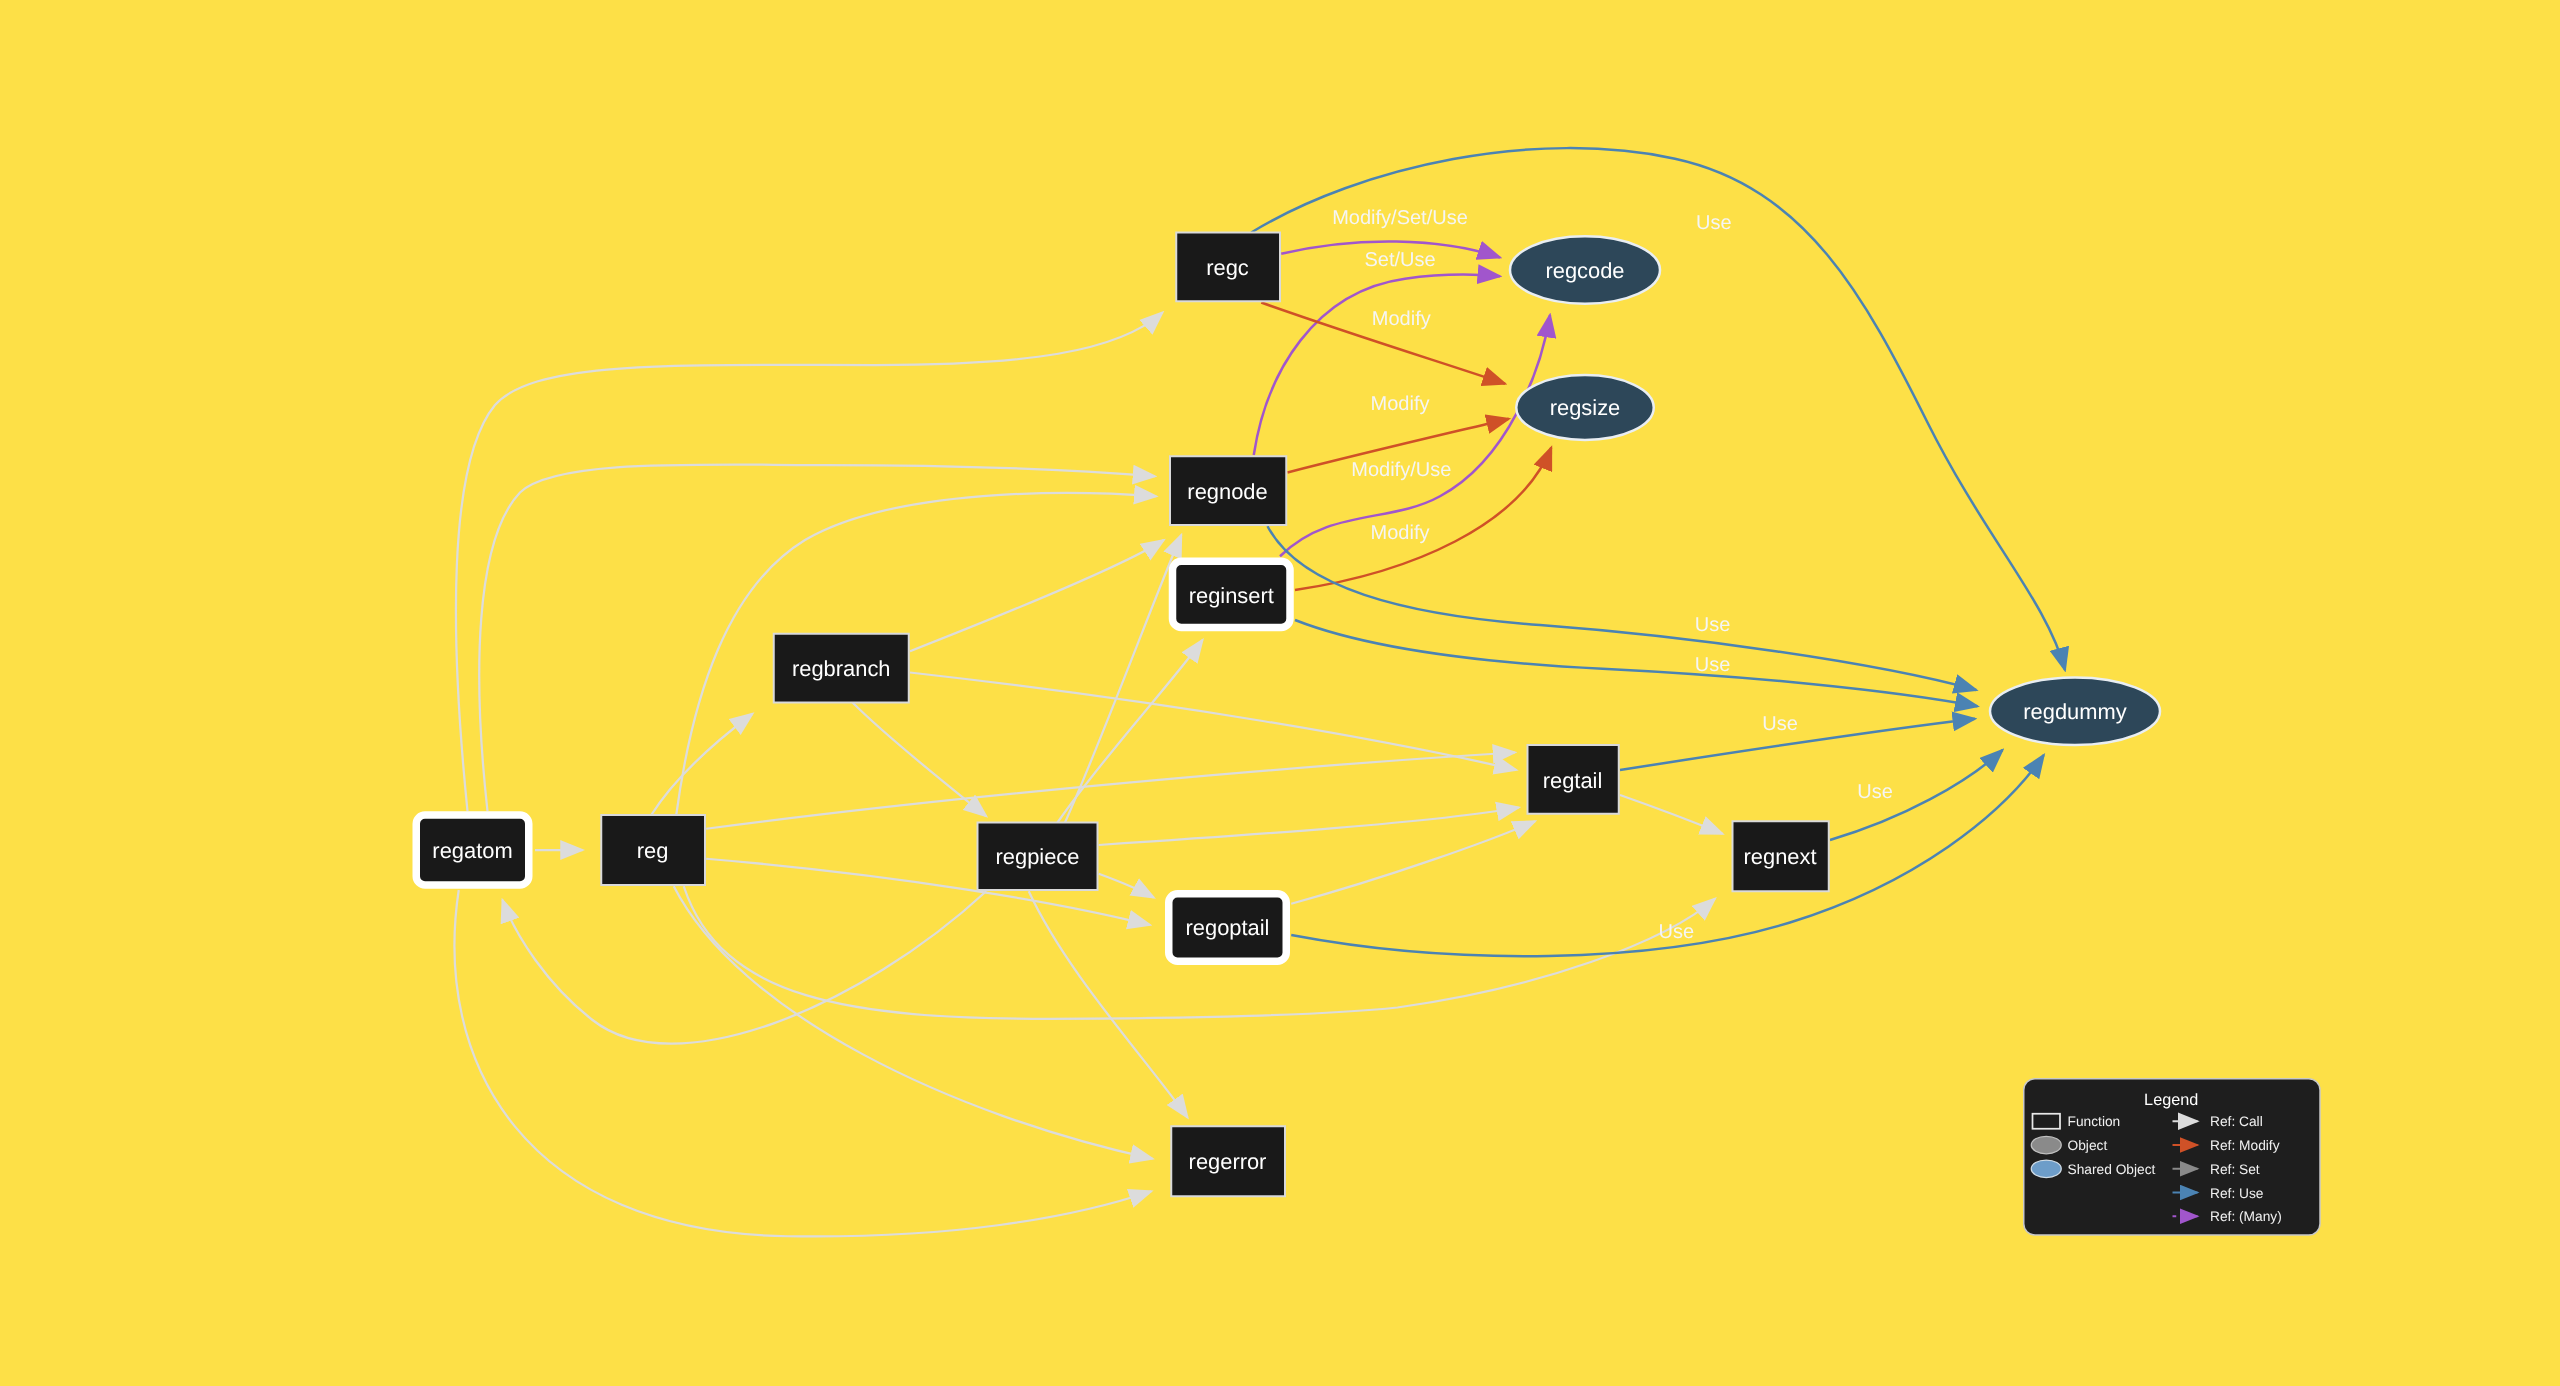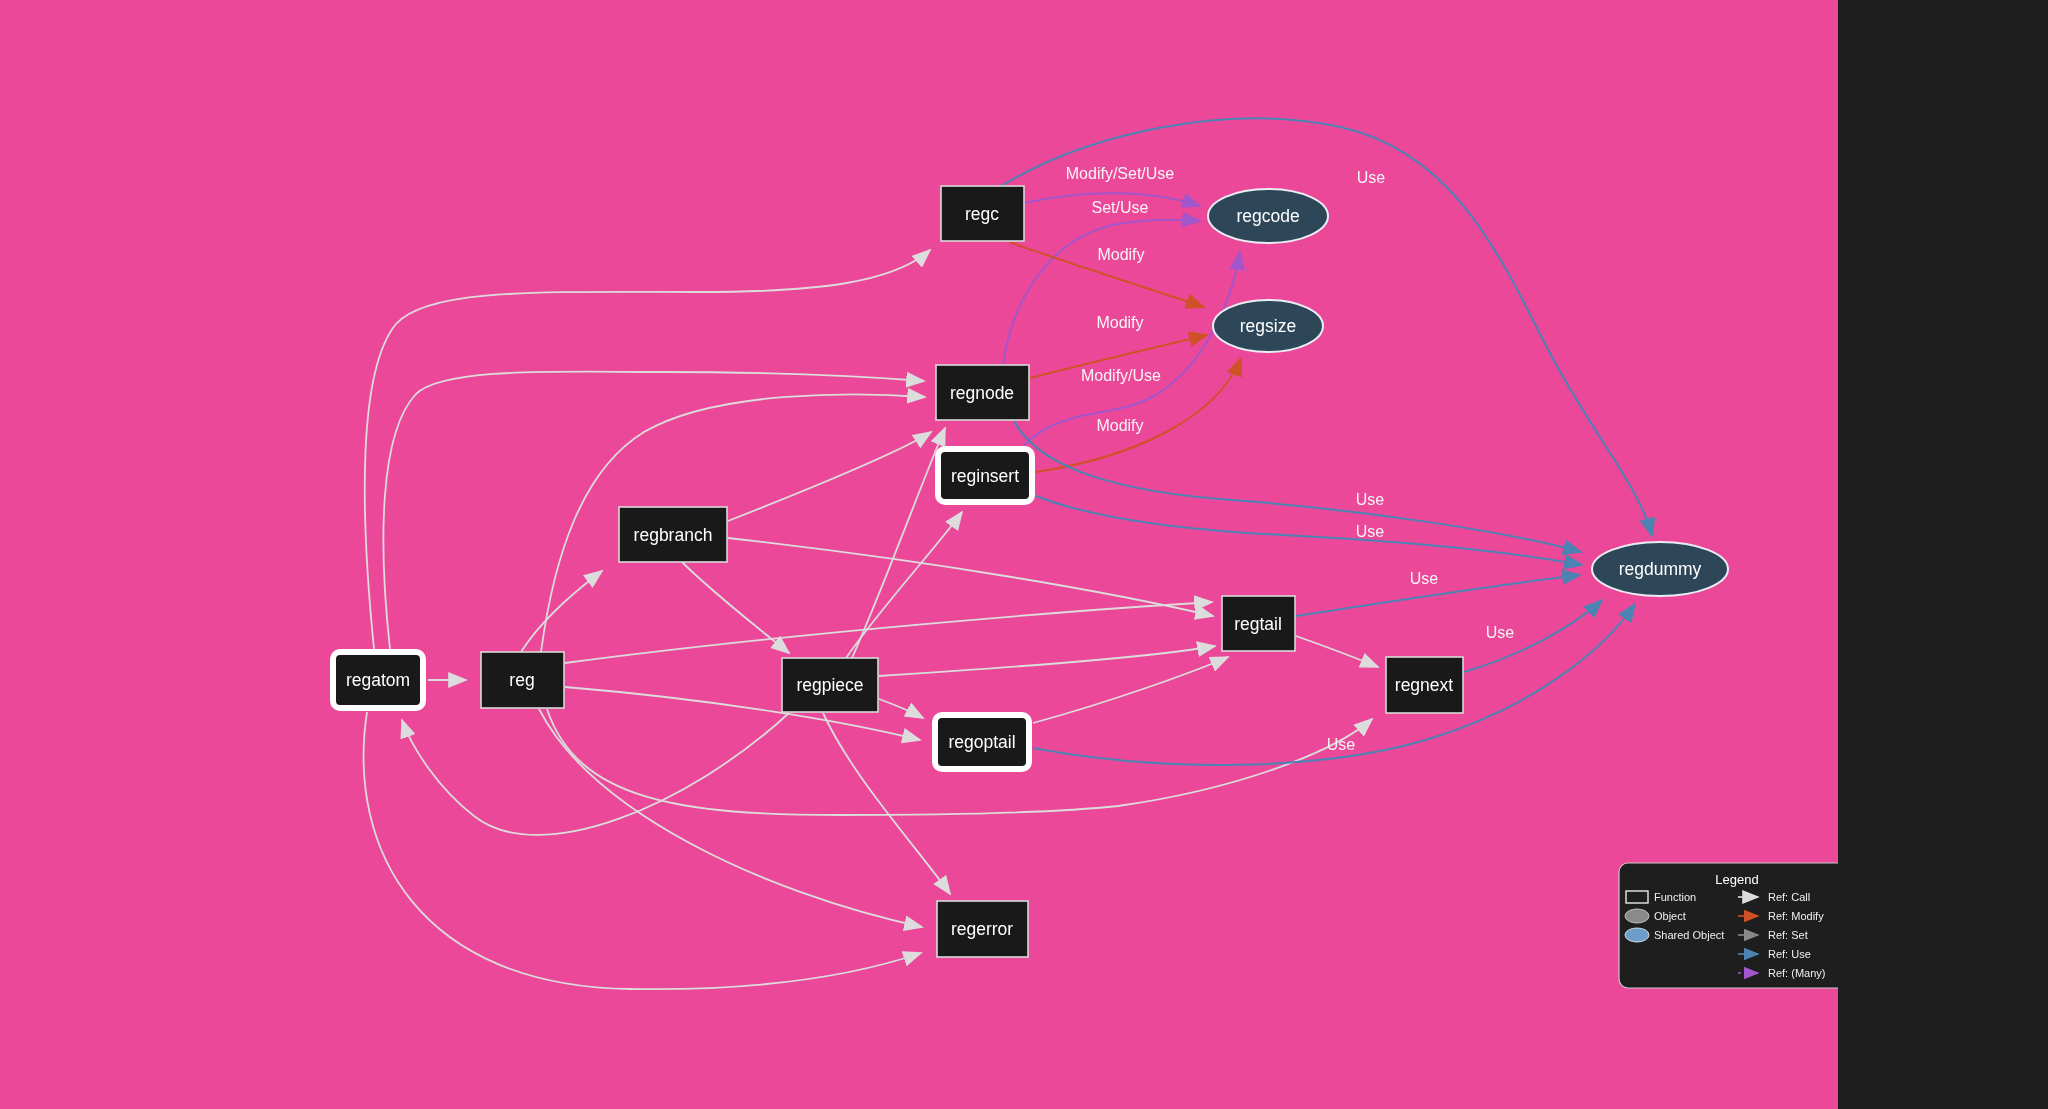--- a/index.html
+++ b/index.html
@@ -1,16 +1,16 @@
 <!DOCTYPE html>
 <html><head>
 <meta charset="utf-8">
 <style>
   html,body{margin:0;padding:0;background:#1e1e1e;}
-  .stage{position:relative;width:1838px;height:1109px;background:#ec4899;overflow:hidden;
+  .stage{position:relative;width:2048px;height:1109px;background:#fde047;overflow:hidden;
          font-family:"Liberation Sans", sans-serif;}
   svg{display:block}
   .edge{fill:none;stroke-width:1.8px;}
   .edge.call{stroke:#dcdcdc;}
   .edge.use{stroke:#4b83b3;stroke-width:2px;}
   .edge.modify{stroke:#cf5127;stroke-width:2px;}
   .edge.many{stroke:#a156cc;stroke-width:2px;}
   .fn-box{fill:#191919;stroke:#d9d9d9;stroke-width:1.6px;}
   .fn-box.bold{stroke:#ffffff;stroke-width:6px;rx:7px;}
   .shared{fill:#2d4759;stroke:#e9eef2;stroke-width:2px;}

